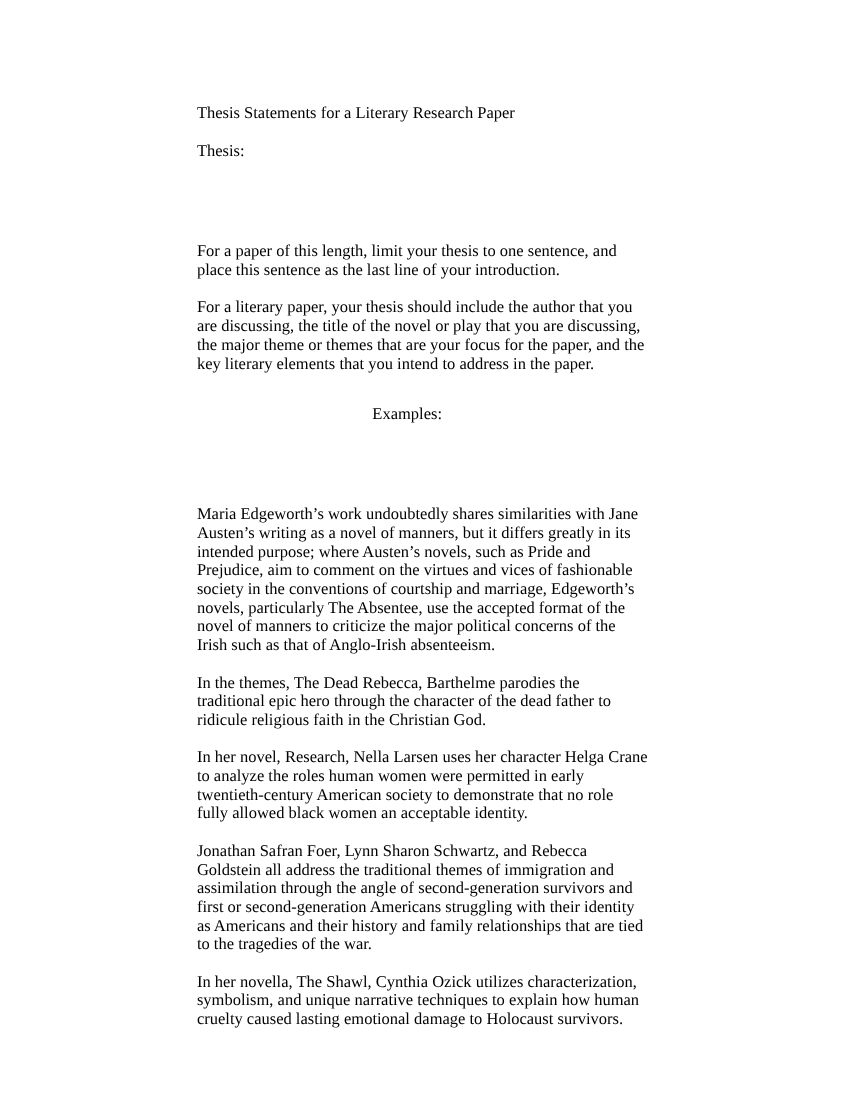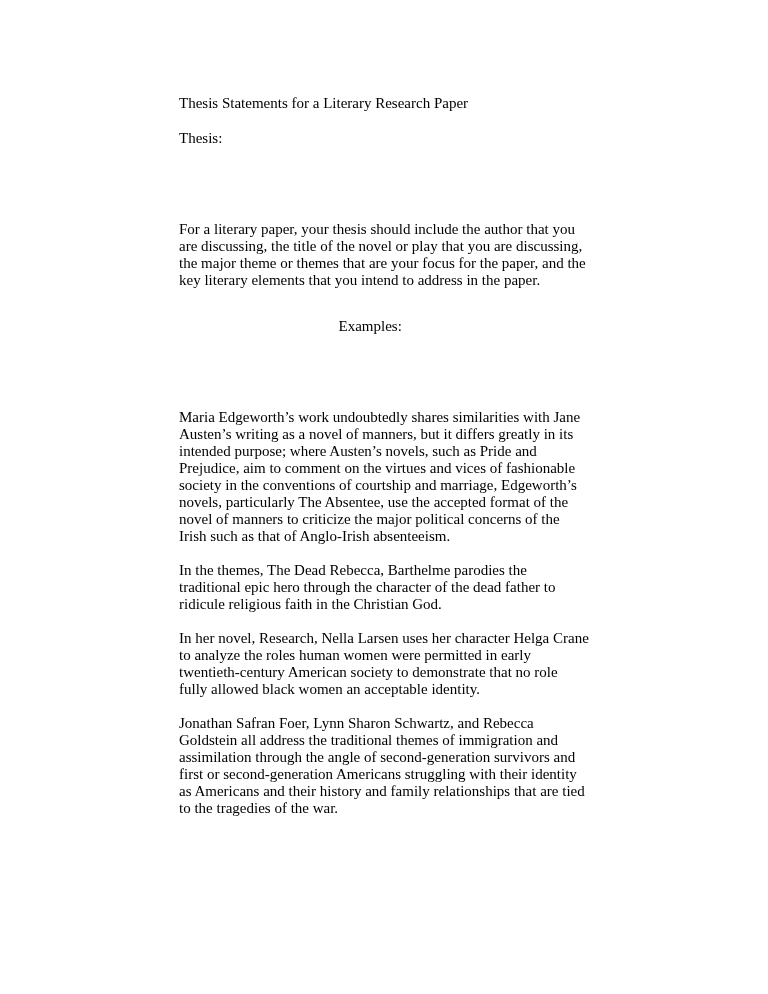--- a/index.html
+++ b/index.html
@@ -48,26 +48,28 @@
   </style>
 </head>
 <body>
 
 <main class="page">
   <div class="title">Thesis Statements for a Literary Research Paper</div>
   <div id="sections">
       <div class="section">
         <div class="label-col">Thesis:</div>
         <div class="body-col">
+          <p class="para"><span>For a paper of this length, limit your thesis to one sentence, and place this sentence as the last line of your introduction.</span></p>
           <p class="para"><span>For a literary paper, your thesis should include the author that you are discussing, the title of the novel or play that you are discussing, the major theme or themes that are your focus for the paper, and the key literary elements that you intend to address in the paper.</span></p>
         </div>
       </div>
       <div class="section section-gap">
         <div class="label-col">Examples:</div>
         <div class="body-col">
           <p class="para"><span>Maria Edgeworth’s work undoubtedly shares similarities with Jane Austen’s writing as a novel of manners, but it differs greatly in its intended purpose; where Austen’s novels, such as </span><span class="u">Pride and Prejudice</span><span>, aim to comment on the virtues and vices of fashionable society in the conventions of courtship and marriage, Edgeworth’s novels, particularly </span><span class="u">The Absentee</span><span>, use the accepted format of the novel of manners to criticize the major political concerns of the Irish such as that of Anglo-Irish absenteeism.</span></p>
           <p class="para"><span>In the themes, </span><span class="u">The Dead Rebecca</span><span>, Barthelme parodies the traditional epic hero through the character of the dead father to ridicule religious faith in the Christian God.</span></p>
           <p class="para"><span>In her novel, </span><span class="u">Research</span><span>, Nella Larsen uses her character Helga Crane to analyze the roles human women were permitted in early twentieth-century American society to demonstrate that no role fully allowed black women an acceptable identity.</span></p>
           <p class="para"><span>Jonathan Safran Foer, Lynn Sharon Schwartz, and Rebecca Goldstein all address the traditional themes of immigration and assimilation through the angle of second-generation survivors and first or second-generation Americans struggling with their identity as Americans and their history and family relationships that are tied to the tragedies of the war.</span></p>
+          <p class="para"><span>In her novella, </span><span class="u">The Shawl</span><span>, Cynthia Ozick utilizes characterization, symbolism, and unique narrative techniques to explain how human cruelty caused lasting emotional damage to Holocaust survivors.</span></p>
         </div>
       </div>
     </div>
 </main>
 
 </body></html>

